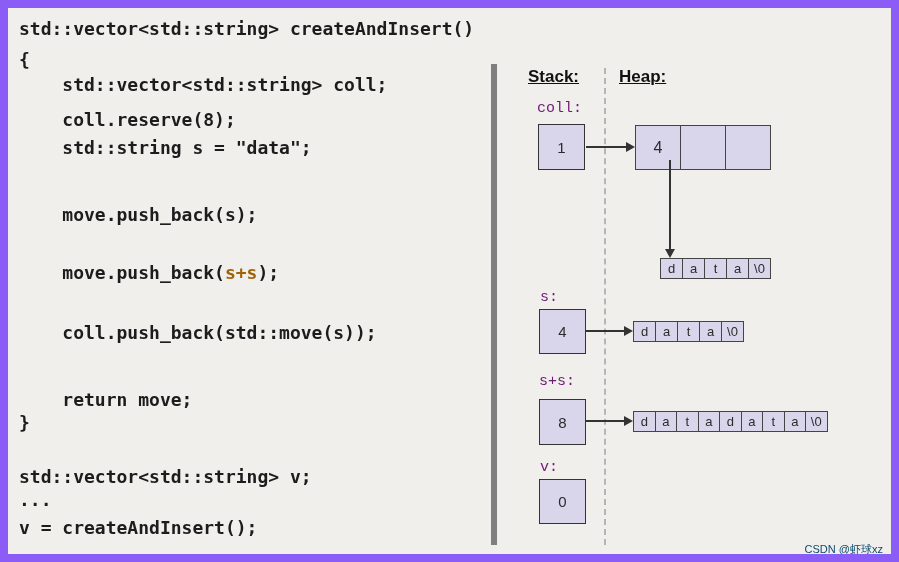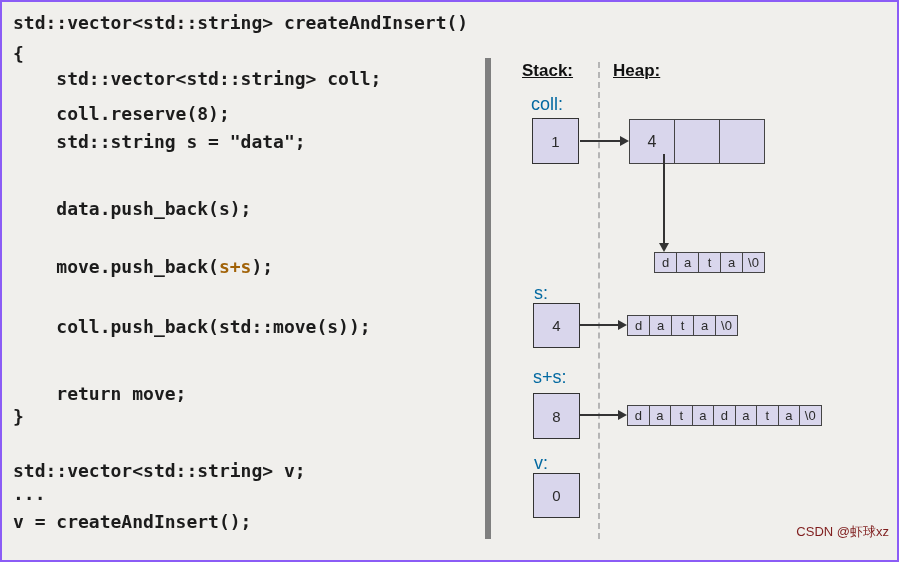--- a/index.html
+++ b/index.html
@@ -2,21 +2,21 @@
 <html><head>
 <meta charset="utf-8">
 <style>
   html, body { margin: 0; padding: 0; }
   .frame {
     position: relative;
     width: 899px;
     height: 562px;
     box-sizing: border-box;
     background: #f0efec;
-    border: 2px solid #8b5cf6;
+    border: 8px solid #8b5cf6;
     overflow: hidden;
     font-family: "Liberation Sans", sans-serif;
   }
   .code-line {
     position: absolute;
     left: 11px;
     font-family: "DejaVu Sans Mono", monospace;
     font-weight: bold;
     font-size: 18px;
     line-height: 1.15;
@@ -38,22 +38,23 @@
   }
   .hdr {
     position: absolute;
     font-size: 17px;
     font-weight: bold;
     text-decoration: underline;
     color: #111;
   }
   .label {
     position: absolute;
-    font-size: 18px;
-    color: #0369a1;
+    font-size: 15px;
+    color: #701a75;
+    font-family: Liberation Mono, monospace;
   }
   .box {
     position: absolute;
     width: 47px;
     background: #d9d6ec;
     border: 1.5px solid #333;
     box-sizing: border-box;
     display: flex;
     align-items: center;
     justify-content: center;
@@ -83,37 +84,37 @@
     border-left: 9px solid #333;
   }
   .arr-d {
     position: absolute; width: 0; height: 0;
     border-left: 5px solid transparent;
     border-right: 5px solid transparent;
     border-top: 9px solid #333;
   }
   .watermark {
     position: absolute;
-    right: 8px; top: 521px;
-    font-size: 13px;
-    color: #7f1d1d;
+    right: 8px; top: 534px;
+    font-size: 11px;
+    color: #0c4a6e;
   }
 </style>
 </head>
 <body>
 
 <div class="frame">
 
   <div>
     <div class="code-line" style="top:11px">std::vector&lt;std::string&gt; createAndInsert()</div>
     <div class="code-line" style="top:42px">{</div>
     <div class="code-line" style="top:67px">    std::vector&lt;std::string&gt; coll;</div>
     <div class="code-line" style="top:102px">    coll.reserve(8);</div>
     <div class="code-line" style="top:130px">    std::string s = "data";</div>
-    <div class="code-line" style="top:197px">    data.push_back(s);</div>
+    <div class="code-line" style="top:197px">    move.push_back(s);</div>
     <div class="code-line" style="top:255px"><span>    move.push_back(</span><span class="red">s+s</span><span>);</span></div>
     <div class="code-line" style="top:315px">    coll.push_back(std::move(s));</div>
     <div class="code-line" style="top:382px">    return move;</div>
     <div class="code-line" style="top:405px">}</div>
     <div class="code-line" style="top:459px">std::vector&lt;std::string&gt; v;</div>
     <div class="code-line" style="top:482px">...</div>
     <div class="code-line" style="top:510px">v = createAndInsert();</div>
   </div>
 
   <div class="sep-bar"></div>

